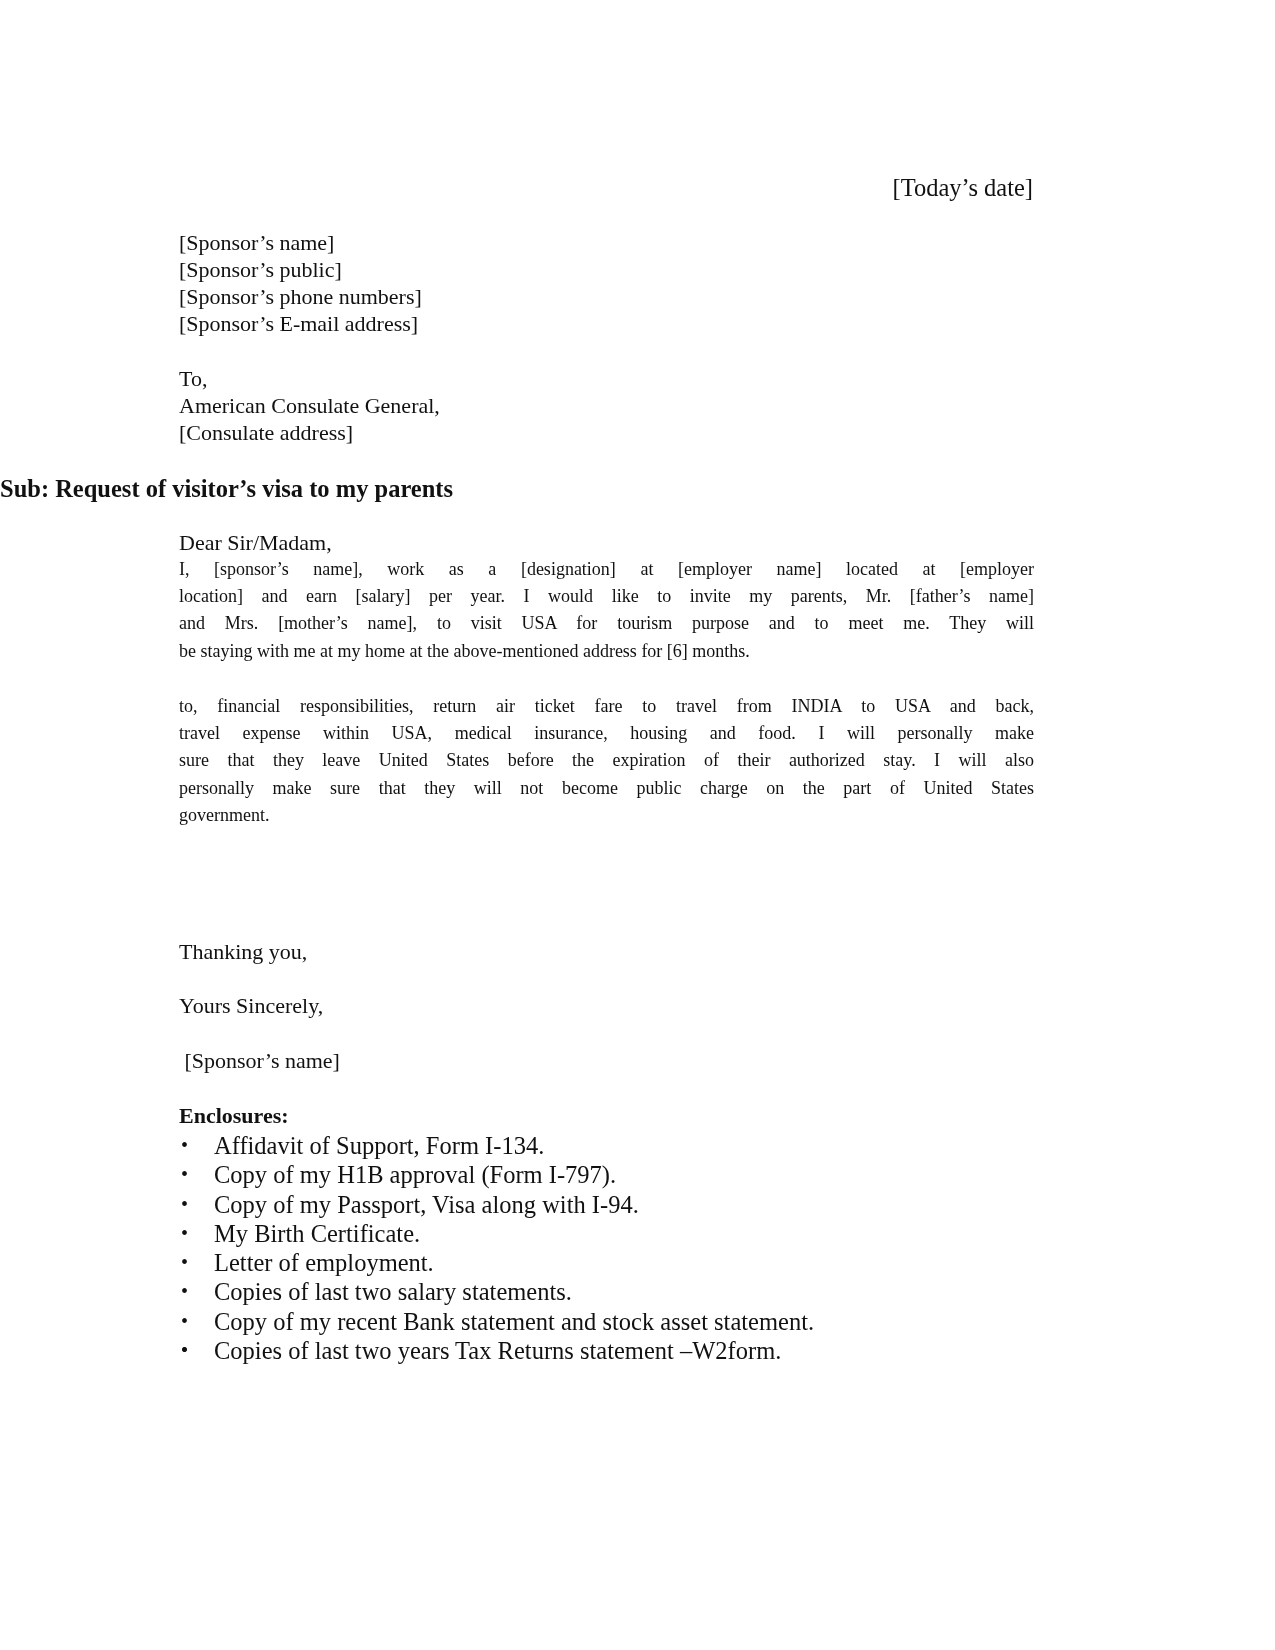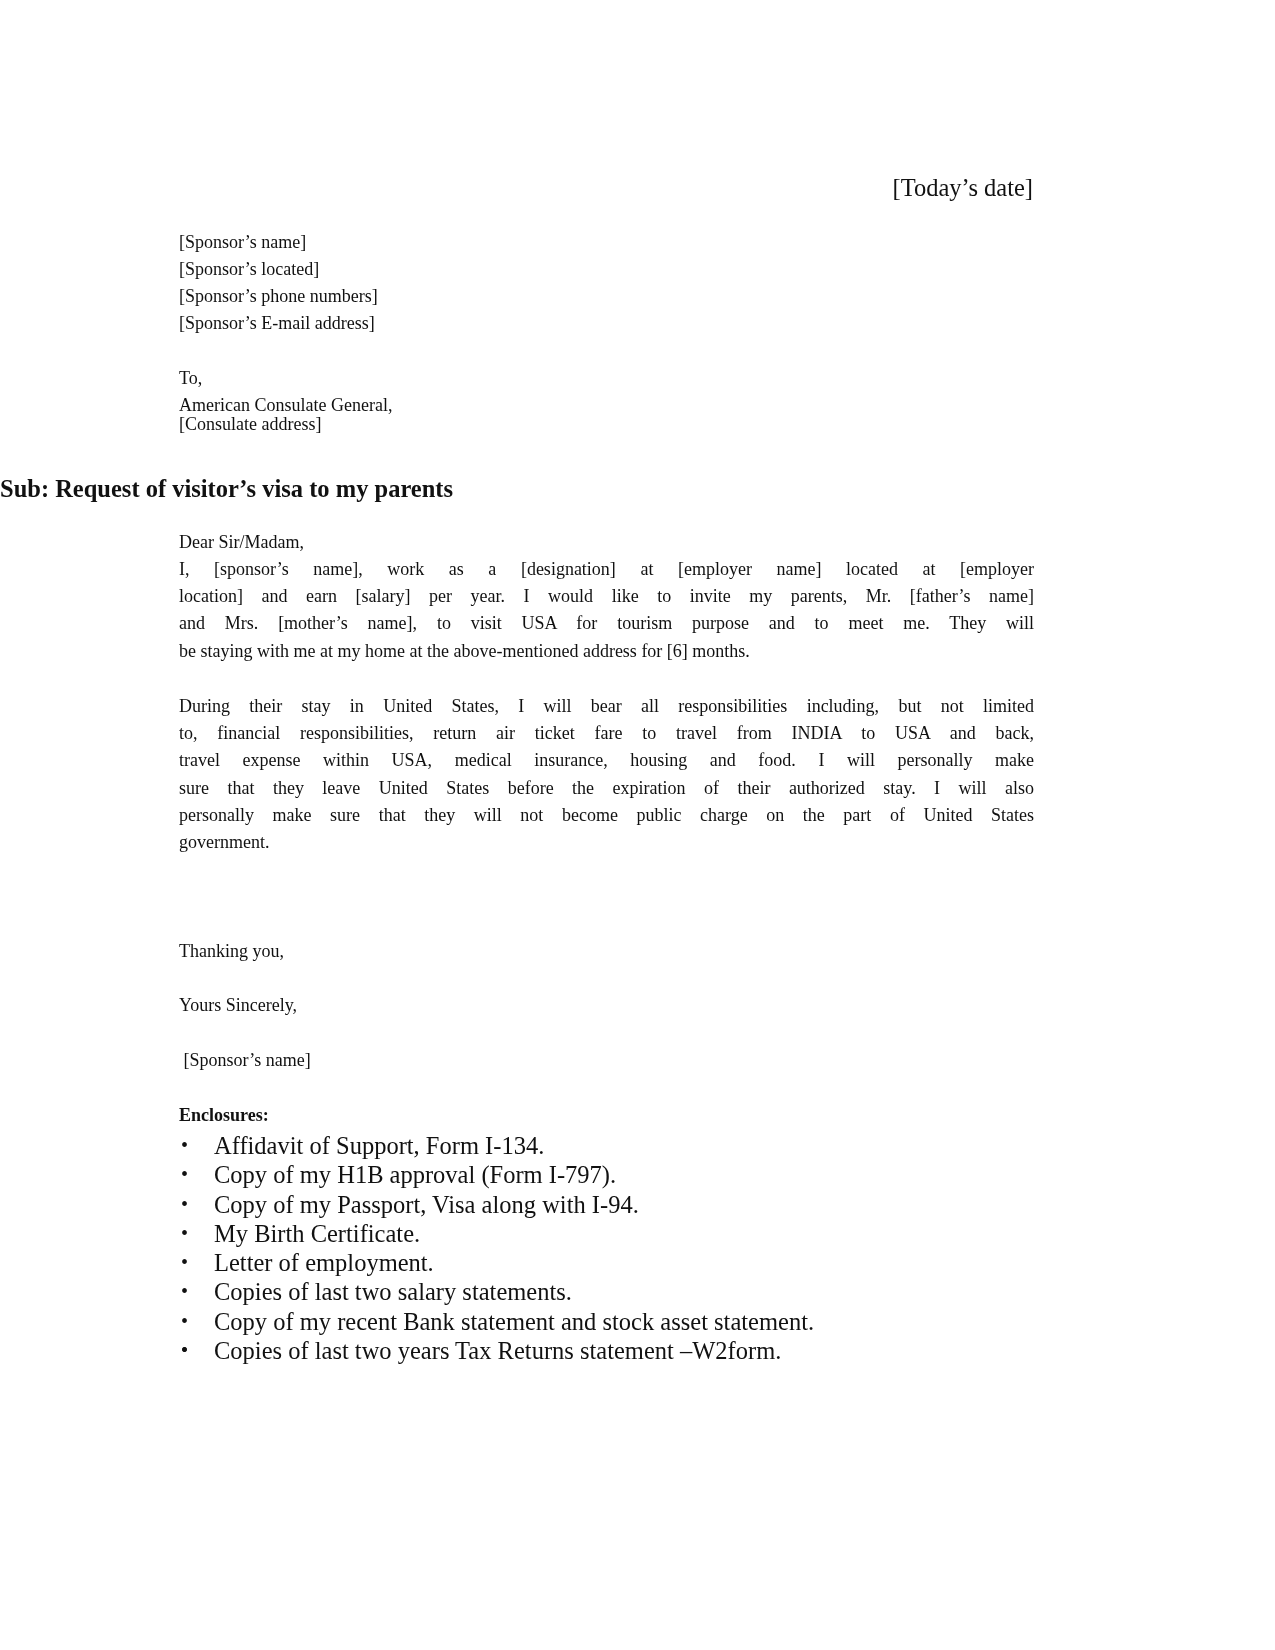--- a/index.html
+++ b/index.html
@@ -1,60 +1,59 @@
 <!DOCTYPE html>
 <html><head>
 <meta charset="utf-8">
 <style>
   html, body { margin: 0; padding: 0; background: #ffffff; }
   body { width: 1275px; height: 1650px; position: relative; overflow: hidden;
          font-family: "Liberation Serif", "DejaVu Serif", serif; color: #111111; }
   .page { position: absolute; left: 0; top: 0; width: 1275px; height: 1650px; margin-top: 31px; }
-  .line { position: absolute; left: 179px; font-size: 18px; line-height: 27px; white-space: nowrap; }
+  .line { position: absolute; left: 179px; font-size: 22px; line-height: 27px; white-space: nowrap; }
   .date { position: absolute; right: 242px; top: 143px; font-size: 24.5px; line-height: 27px; }
   .subject { position: absolute; left: 0; width: 1275px; text-align: left; top: 444px;
              font-size: 24.5px; font-weight: bold; line-height: 27px; }
   .para { position: absolute; left: 179px; width: 855px; font-size: 18px; line-height: 27.2px;
           text-align: justify; text-align-last: left; }
   .para span.pl { display: block; text-align: justify; text-align-last: justify; }
   .para span.pl.last { text-align-last: left; }
   .bold { font-weight: bold; }
   ul.encl { position: absolute; left: 179px; top: 1100px; margin: 0; padding: 0; list-style: none; }
   ul.encl li { position: relative; padding-left: 35px; font-size: 24.5px; line-height: 29.3px; white-space: nowrap; }
   ul.encl li .bullet { position: absolute; left: 2px; top: 0; font-size: 20px; }
 </style>
 </head>
 <body>
 
 <div class="page">
 
   <div class="date">[Today’s date]</div>
 
   <div class="line" style="top:198px">[Sponsor’s name]</div>
-  <div class="line" style="top:225px">[Sponsor’s located]</div>
+  <div class="line" style="top:225px">[Sponsor’s public]</div>
   <div class="line" style="top:252px">[Sponsor’s phone numbers]</div>
   <div class="line" style="top:279px">[Sponsor’s E-mail address]</div>
 
   <div class="line" style="top:334px">To,</div>
   <div class="line" style="top:361px">American Consulate General,</div>
-  <div class="line" style="top:380px">[Consulate address]</div>
+  <div class="line" style="top:388px">[Consulate address]</div>
 
   <div class="subject">Sub:  Request of visitor’s visa to my parents</div>
 
   <div class="line" style="top:498px">Dear Sir/Madam,</div>
 
   <div class="para" style="top:525px">
     <span class="pl">I, [sponsor’s name], work as a [designation] at [employer name] located at [employer</span>
     <span class="pl">location] and earn [salary] per year. I would like to invite my parents, Mr. [father’s name]</span>
     <span class="pl">and Mrs. [mother’s name], to visit USA for tourism purpose and to meet me. They will</span>
     <span class="pl last">be staying with me at my home at the above-mentioned address for [6] months.</span>
   </div>
 
   <div class="para" style="top:662px">
-    <span class="pl">During their stay in United States, I will bear all responsibilities including, but not limited</span>
     <span class="pl">to, financial responsibilities, return air ticket fare to travel from INDIA to USA and back,</span>
     <span class="pl">travel expense within USA, medical insurance, housing and food.  I will personally make</span>
     <span class="pl">sure that they leave United States before the expiration of their authorized stay. I will also</span>
     <span class="pl">personally make sure that they will not become public charge on the part of United States</span>
     <span class="pl last">government.</span>
   </div>
 
   <div class="line" style="top:907px">Thanking you,</div>
   <div class="line" style="top:961px">Yours Sincerely,</div>
   <div class="line" style="top:1016px; white-space:pre"> [Sponsor’s name]</div>

